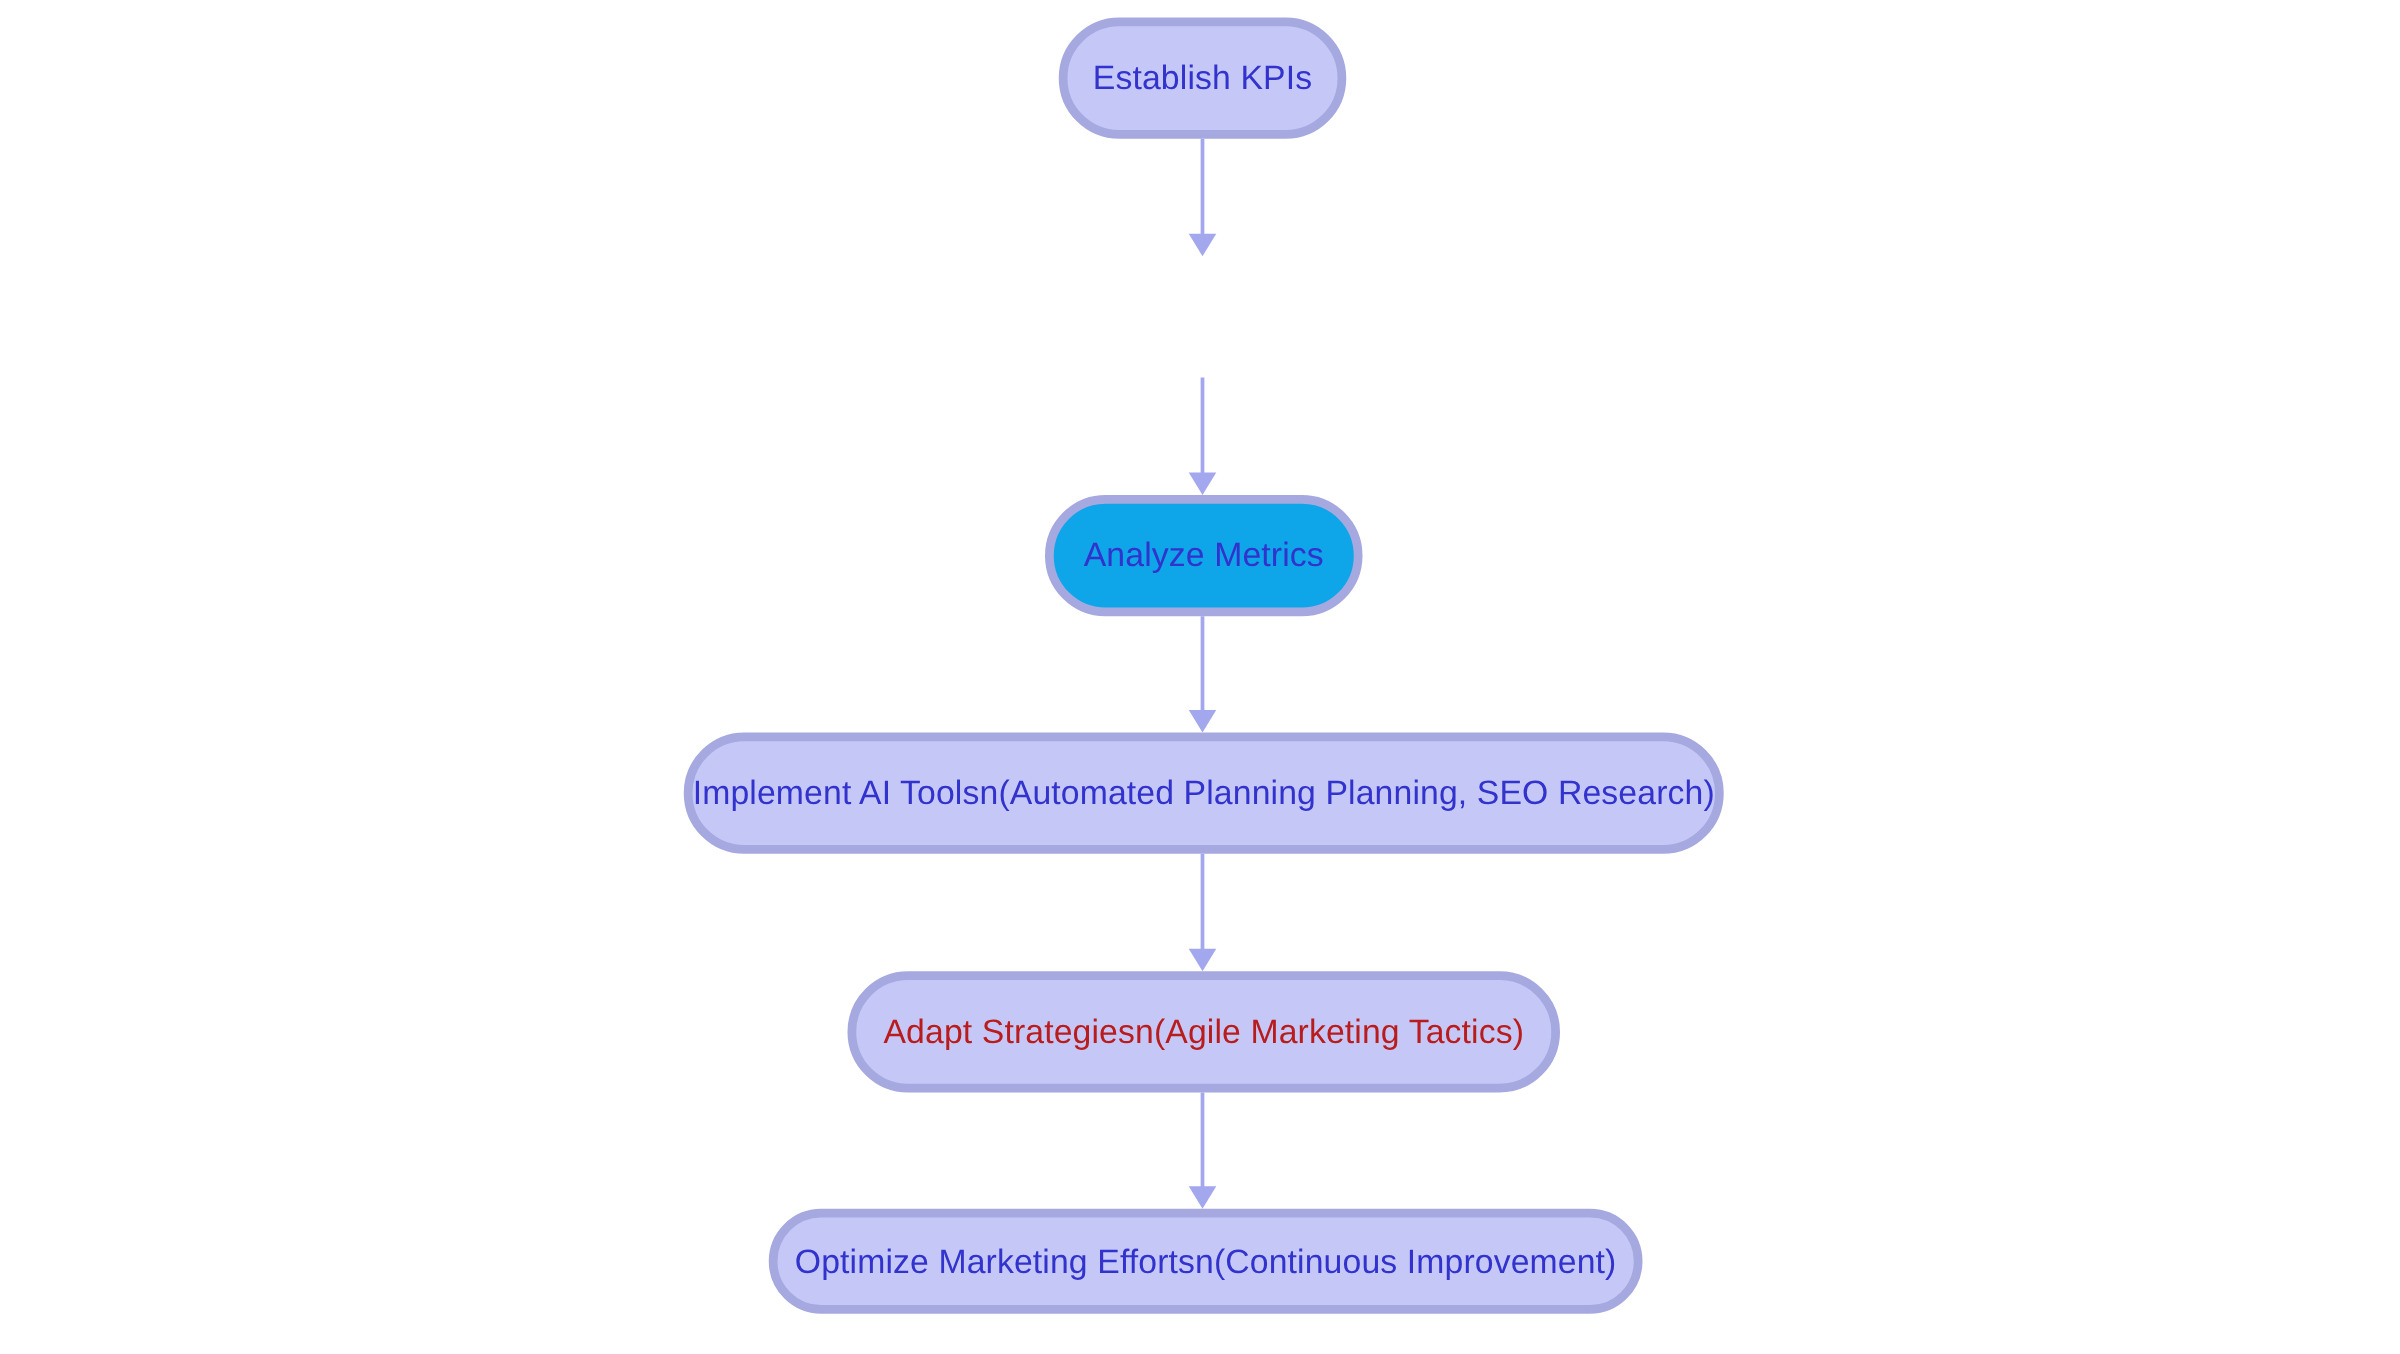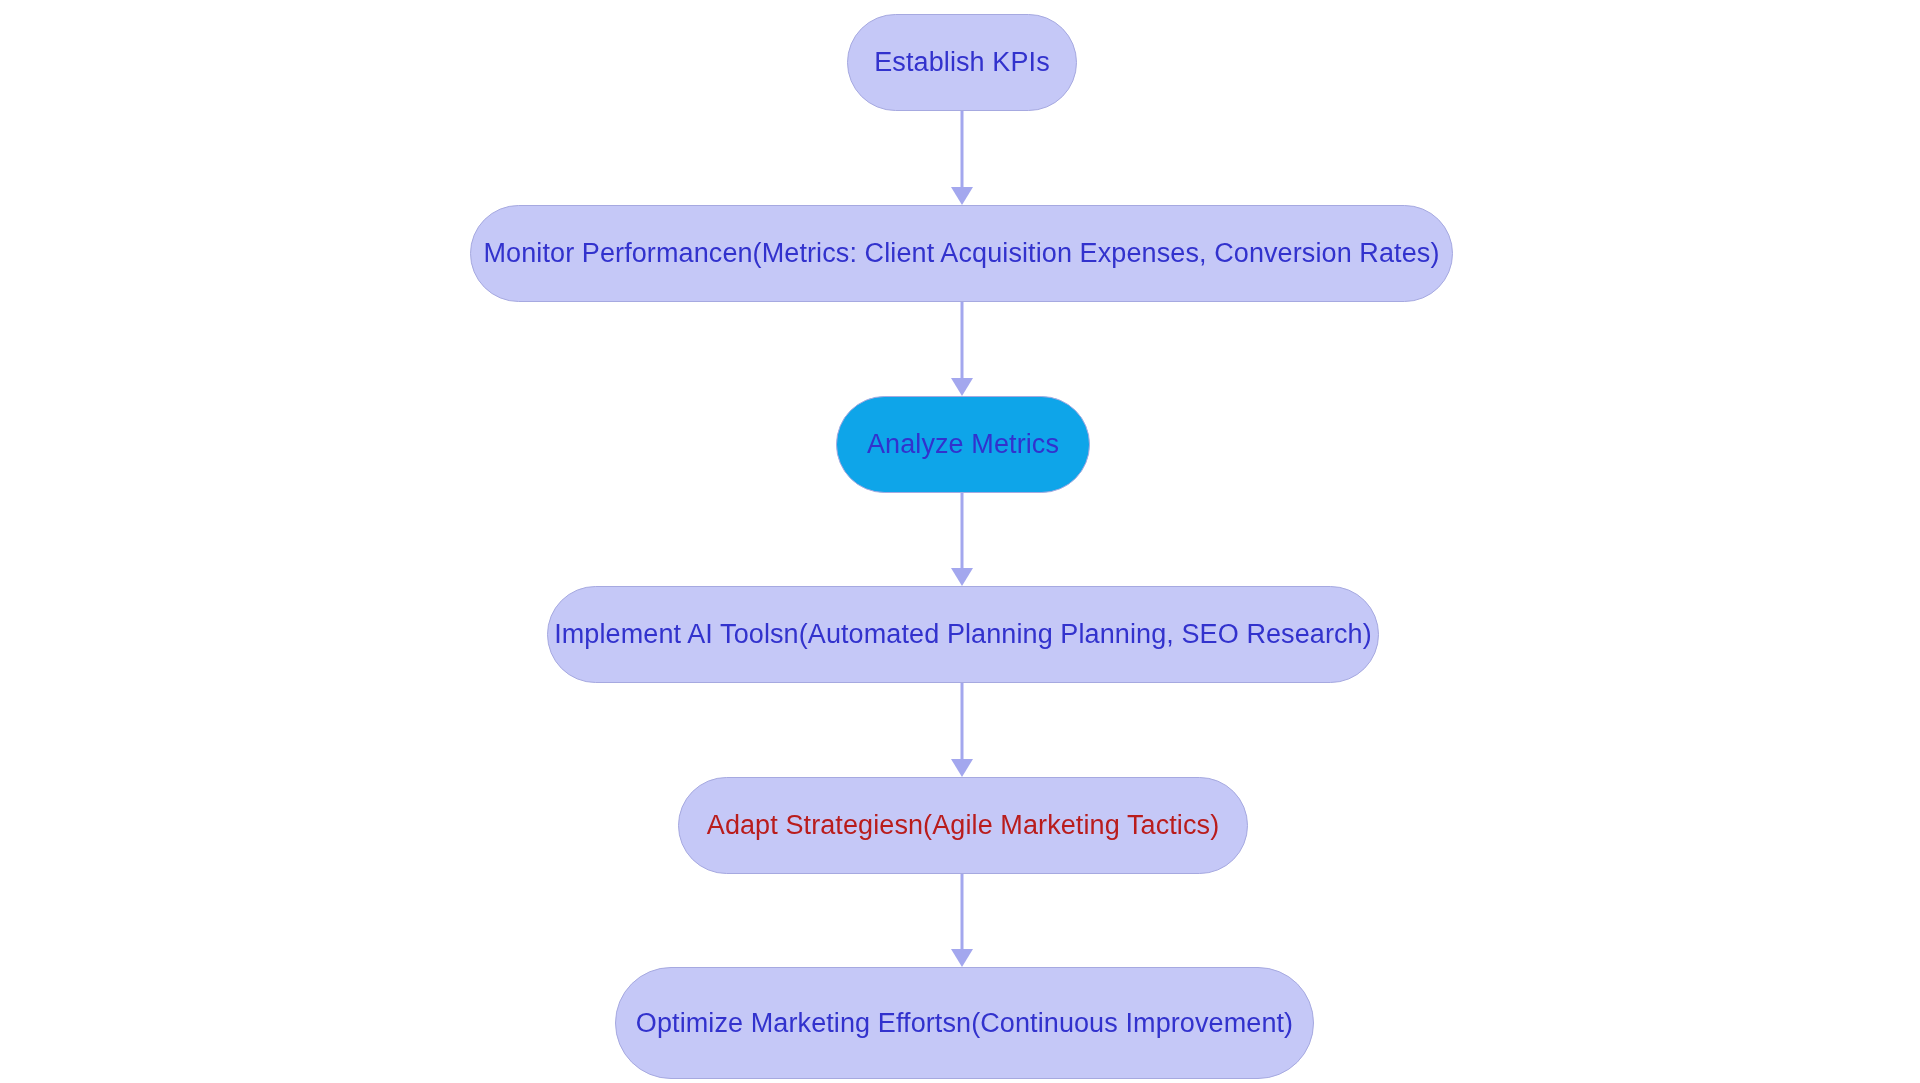--- a/index.html
+++ b/index.html
@@ -18,21 +18,21 @@
     height: 1083px;
     background: #ffffff;
   }
 
   .node {
     position: absolute;
     display: flex;
     align-items: center;
     justify-content: center;
     background: #c5c8f7;
-    border: 1px solid #b91c1c;
+    border: 7px solid #b91c1c;
     border-radius: 999px;
     text-align: center;
     white-space: nowrap;
   }
 
   .node-label {
     color: #3232cd;
     font-family: "Liberation Sans", sans-serif;
     font-size: 27px;
     font-weight: 400;
@@ -87,28 +87,25 @@
       <div class="edge-line" style="height: 77px;"></div>
       <div class="edge-arrow"></div>
     </div>
     <div class="edge" style="left: 942px; top: 874px; width: 40px; height: 93px;">
       <div class="edge-line" style="height: 76px;"></div>
       <div class="edge-arrow"></div>
     </div>
     <div class="node" style="left: 847px; top: 14px; width: 230px; height: 97px; background: rgb(197, 200, 247); border-color: rgb(166, 169, 224);">
       <span class="node-label" style="color: rgb(50, 50, 205);">Establish KPIs</span>
     </div>
-    <div class="node" style="left: 470px; top: 205px; width: 983px; height: 97px; background: rgb(197, 200, 247); border-color: rgb(166, 169, 224);">
-      <span class="node-label" style="color: rgb(50, 50, 205);">Monitor Performancen(Metrics: Client Acquisition Expenses, Conversion Rates)</span>
-    </div>
     <div class="node" style="left: 836px; top: 396px; width: 254px; height: 97px; background: #0ea5e9; border-color: rgb(166, 169, 224);">
       <span class="node-label" style="color: rgb(50, 50, 205);">Analyze Metrics</span>
     </div>
     <div class="node" style="left: 547px; top: 586px; width: 832px; height: 97px; background: rgb(197, 200, 247); border-color: rgb(166, 169, 224);">
       <span class="node-label" style="color: rgb(50, 50, 205);">Implement AI Toolsn(Automated Planning Planning, SEO Research)</span>
     </div>
     <div class="node" style="left: 678px; top: 777px; width: 570px; height: 97px; background: rgb(197, 200, 247); border-color: rgb(166, 169, 224);">
       <span class="node-label" style="color: #b91c1c;">Adapt Strategiesn(Agile Marketing Tactics)</span>
     </div>
-    <div class="node" style="left: 615px; top: 967px; width: 699px; height: 112px; background: rgb(197, 200, 247); border-color: rgb(166, 169, 224);">
+    <div class="node" style="left: 615px; top: 967px; width: 699px; height: 84px; background: rgb(197, 200, 247); border-color: rgb(166, 169, 224);">
       <span class="node-label" style="color: rgb(50, 50, 205);">Optimize Marketing Effortsn(Continuous Improvement)</span>
     </div>
   </div>
 
 </body></html>

